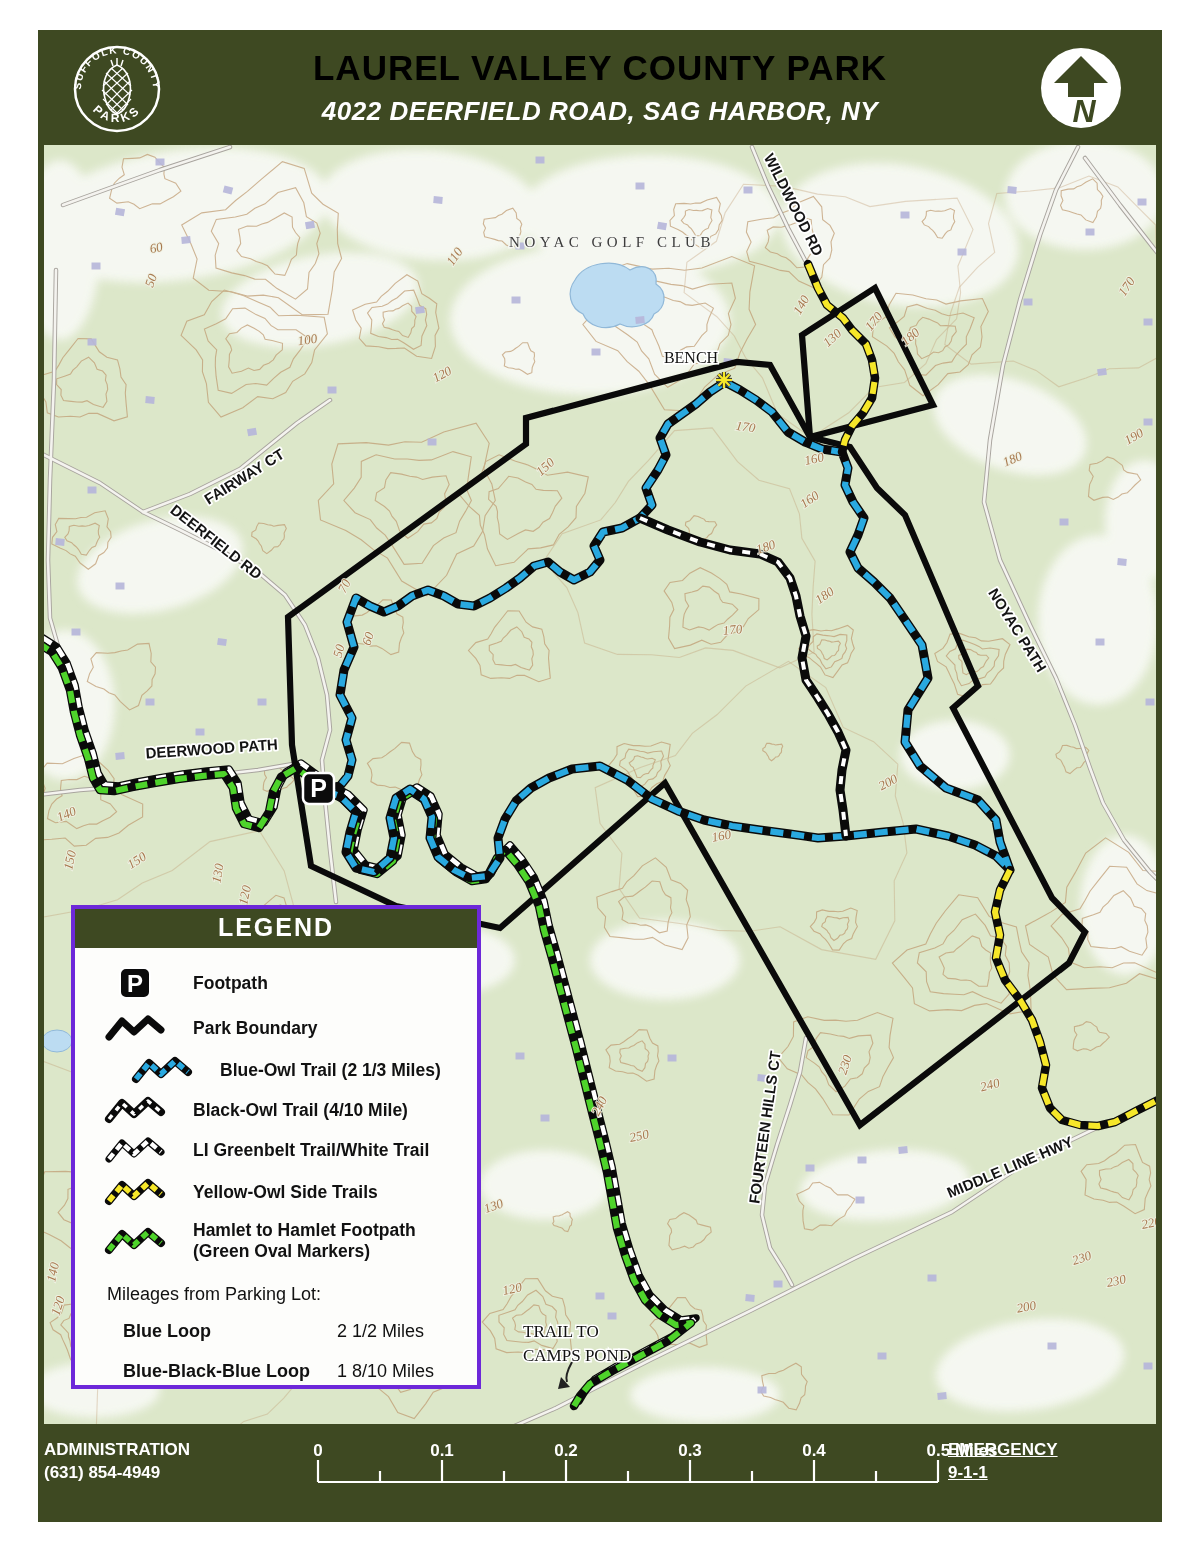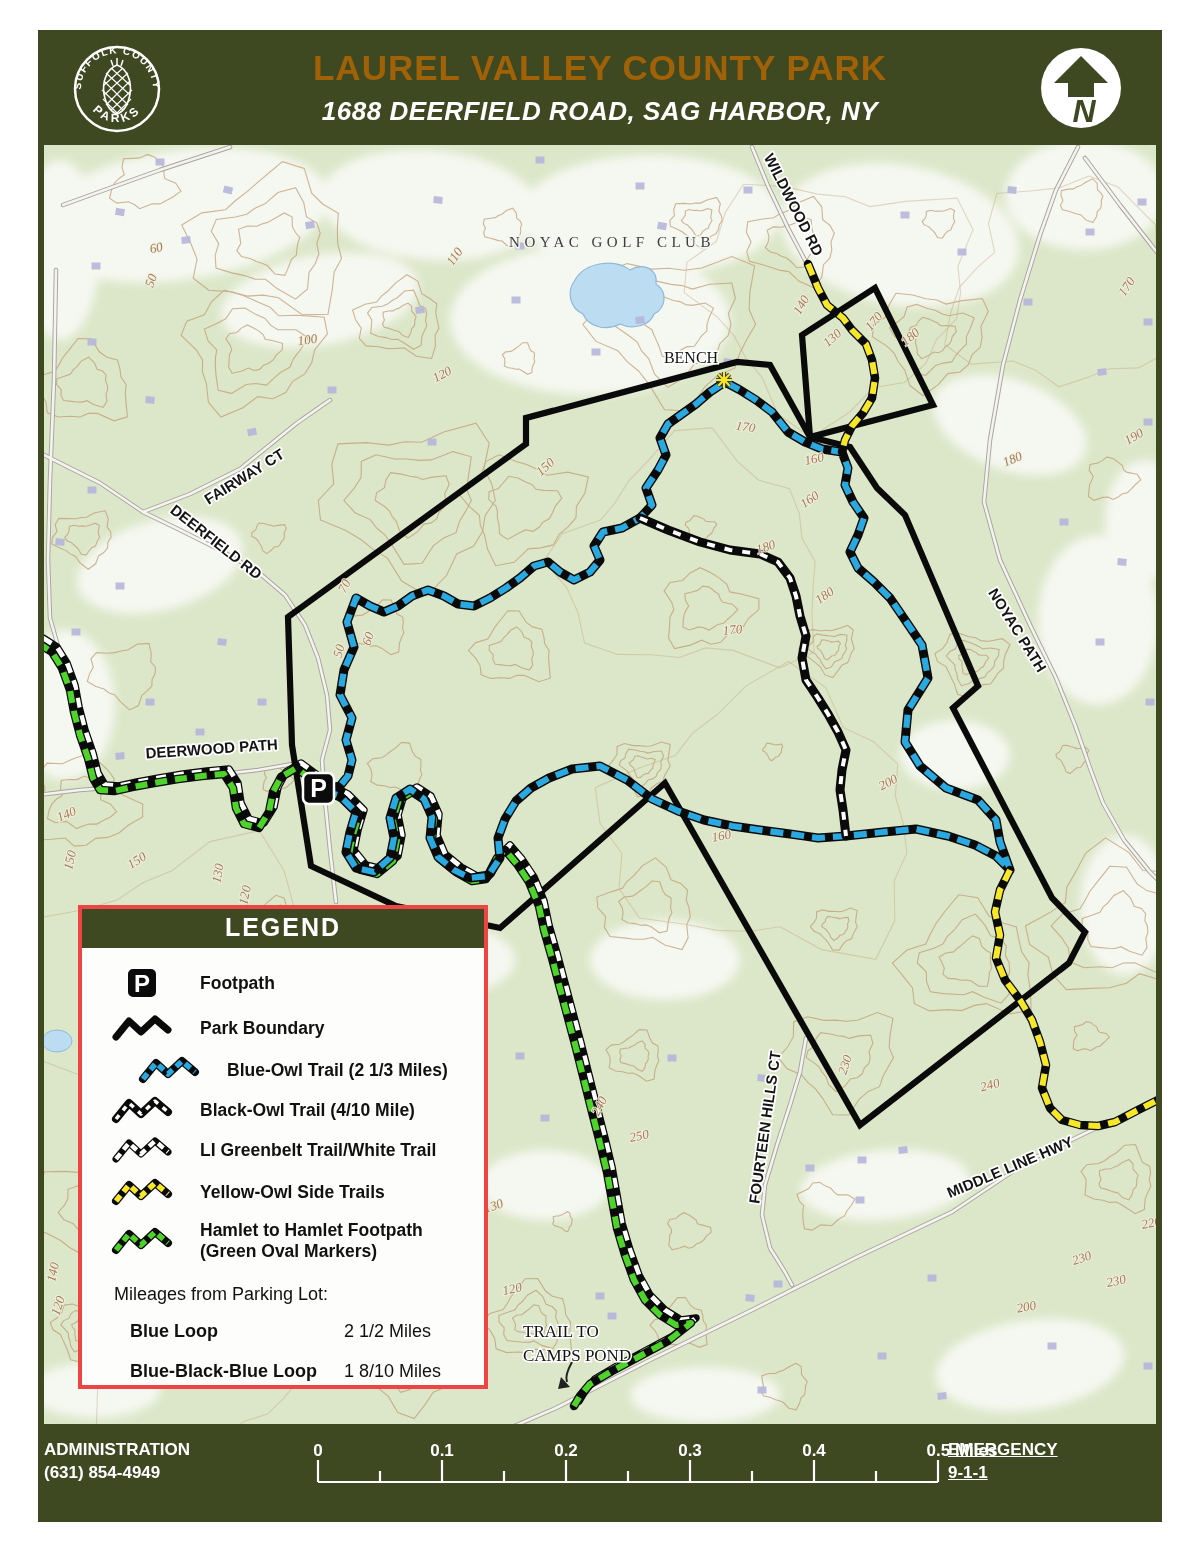--- a/index.html
+++ b/index.html
@@ -1,30 +1,30 @@
 <!DOCTYPE html>
 <html><head>
 <meta charset="utf-8">
 <style>
   html,body{margin:0;padding:0;background:#ffffff;}
   .page{position:relative;width:1200px;height:1553px;background:#ffffff;overflow:hidden;
         font-family:"Liberation Sans",sans-serif;}
   .frame{position:absolute;left:38px;top:30px;width:1124px;height:1492px;background:#3e4922;}
   
-  .hdr-title{position:absolute;left:160px;top:48px;width:880px;text-align:center;color:#a16207;
+  .hdr-title{position:absolute;left:160px;top:48px;width:880px;text-align:center;color:#000000;
              font-size:35px;font-weight:bold;letter-spacing:1px;}
   .hdr-sub{position:absolute;left:160px;top:96px;width:880px;text-align:center;color:#fff;
            font-size:26px;font-weight:bold;font-style:italic;letter-spacing:.5px;}
   .logo{position:absolute;left:70px;top:42px;}
   .north{position:absolute;left:1038px;top:45px;}
   
   #map{position:absolute;left:44px;top:145px;background:#dce7c9;}
   
-  .legend{position:absolute;left:78px;top:905px;width:410px;height:484px;background:#fdfdfb;
-          border:4px solid #ef4444;box-sizing:border-box;}
+  .legend{position:absolute;left:71px;top:905px;width:410px;height:484px;background:#fdfdfb;
+          border:4px solid #6d28d9;box-sizing:border-box;}
   .legend-title{background:#3e4922;color:#fff;font-size:25px;font-weight:bold;letter-spacing:2px;
                 text-align:center;padding:4px 0 6px 0;}
   .lrow{display:flex;align-items:center;padding-left:28px;}
   .lrow .ic{width:64px;display:flex;justify-content:center;flex:0 0 64px;}
   .lrow .lt{margin-left:26px;font-size:17.5px;font-weight:bold;color:#111;line-height:21px;}
   .mtitle{margin:16px 0 0 32px;font-size:18px;color:#111;}
   .mrow{position:relative;height:24px;margin-top:16px;font-size:18px;color:#111;}
   .mrow .ml{position:absolute;left:48px;font-weight:bold;}
   .mrow .mv{position:absolute;left:262px;}
   
@@ -69,21 +69,21 @@
       </g>
       <g stroke-width="1.5">
           <path d="M43,24 L41,18"></path>
           <path d="M47,23 L47,16"></path>
           <path d="M51,24 L53,18"></path>
         </g>
     </g>
   </svg>
 
   <div class="hdr-title">LAUREL VALLEY COUNTY PARK</div>
-  <div class="hdr-sub">1688 DEERFIELD ROAD, SAG HARBOR, NY</div>
+  <div class="hdr-sub">4022 DEERFIELD ROAD, SAG HARBOR, NY</div>
 
   <svg class="north" width="86" height="86" viewBox="0 0 86 86">
     <circle cx="43" cy="43" r="40" fill="#ffffff"></circle>
     <polygon points="43,11 70,38 56,38 56,52 30,52 30,38 16,38" fill="#3e4922"></polygon>
     <text x="46" y="77" text-anchor="middle" font-size="32" font-weight="bold" font-style="italic" fill="#3e4922" font-family="Liberation Sans, sans-serif">N</text>
   </svg>
 
   <svg id="map" width="1112" height="1279" viewBox="44 145 1112 1279">
       <rect x="44" y="145" width="1112" height="1279" fill="#dce7c9"></rect>
       <defs>

